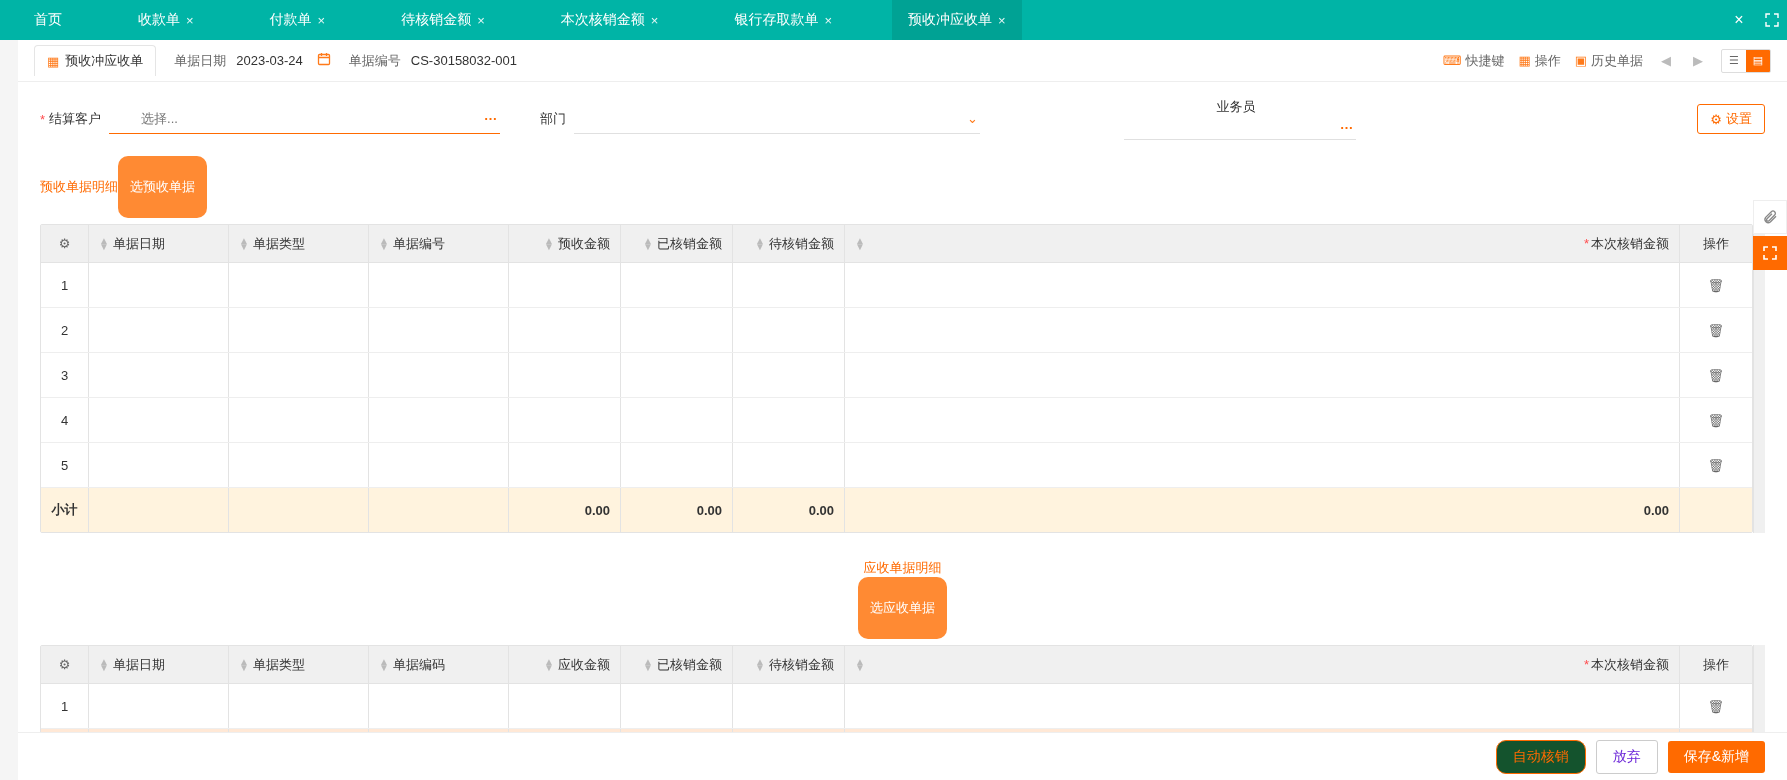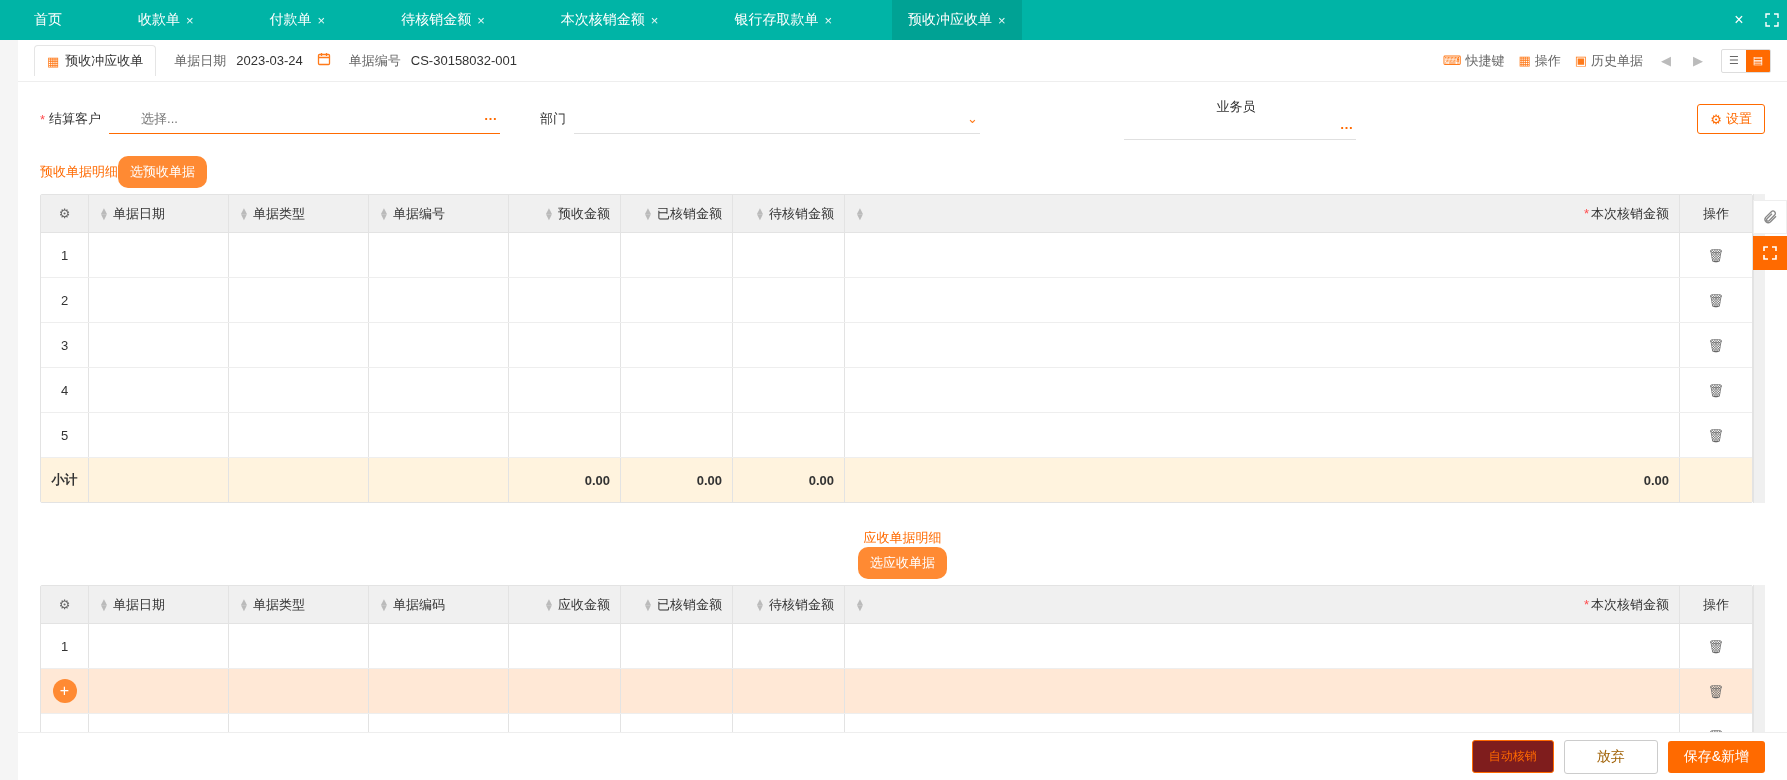--- a/index.html
+++ b/index.html
@@ -42,21 +42,21 @@
 .input-wrap { position: relative; display: flex; align-items: center; border-bottom: 1px solid #e0e0e0; height: 30px; }
 .input-wrap.focus { border-bottom: 1px solid #ff6a00; }
 .input-wrap input { border: none; outline: none; background: transparent; font-size: 13px; width: 100%; padding: 4px 24px 4px 4px; margin-left: 28px; }
 .input-wrap .lookup { position: absolute; right: 2px; color: #ff6a00; cursor: pointer; font-weight: bold; letter-spacing: 1px; }
 .input-wrap .dd { position: absolute; right: 2px; color: #ff7a1a; cursor: pointer; }
 .settings-btn { border: 1px solid #ff6a00; color: #ff6a00; background: #fff; border-radius: 3px; padding: 5px 12px; cursor: pointer; font-size: 13px; display: flex; align-items: center; gap: 4px; }
 
 
 .section-hd { display: flex; align-items: center; justify-content: flex-start; padding: 8px 22px 6px 22px; }
 .section-title { color: #ff6a00; font-size: 13px; }
-.orange-btn { background: #ff8a33; color: #fff; border: none; border-radius: 10px; padding: 7px 12px; cursor: pointer; font-size: 13px; }
+.orange-btn { background: #ff8a33; color: #fff; border: none; border-radius: 10px; padding: 22px 12px; cursor: pointer; font-size: 13px; }
 
 
 .grid-wrap { padding: 0 22px; }
 .grid { width: 100%; border: 1px solid #e3e3e3; border-radius: 2px; }
 .grid .ghead { display: flex; background: #f0f0f0; border-bottom: 1px solid #e3e3e3; height: 38px; align-items: stretch; }
 .grid .gcell { border-right: 1px solid #e3e3e3; display: flex; align-items: center; padding: 0 10px; font-size: 13px; color: #333; position: relative; }
 .grid .gcell:last-child { border-right: none; }
 .grid .ghead .gcell { font-weight: 500; }
 .col-gear { width: 48px; justify-content: center; }
 .col-date { width: 140px; }
@@ -74,22 +74,22 @@
 .grid .gfoot { display: flex; height: 44px; background: #fff3de; }
 .grid .gfoot .gcell { font-weight: 600; }
 .del-ico { cursor: pointer; color: #666; }
 .gear-ico { cursor: pointer; color: #666; }
 .add-circle { width: 24px; height: 24px; border-radius: 50%; background: #ff8a33; color: #fff; display: flex; align-items: center; justify-content: center; cursor: pointer; font-size: 16px; }
 .req-mark { color: #ff4d4f; margin-right: 2px; }
 .scroll-strip { width: 12px; background: #f0f0f0; border-left: 1px solid #e3e3e3; }
 
 
 .footer { position: absolute; left: 0; right: 0; bottom: 0; height: 48px; background: #fff; border-top: 1px solid #eee; display: flex; align-items: center; justify-content: flex-end; padding: 0 22px; gap: 10px; }
-.btn-outline-orange { border: 1px solid #ff6a00; color: #ff6a00; background: #7f1d1d; border-radius: 3px; padding: 7px 16px; cursor: pointer; font-size: 12px; }
-.btn-outline-gray { border: 1px solid #ccc; color: #a16207; background: #fff; border-radius: 3px; padding: 7px 32px; cursor: pointer; font-size: 14px; }
+.btn-outline-orange { border: 1px solid #ff6a00; color: #ff6a00; background: #14532d; border-radius: 10px; padding: 7px 16px; cursor: pointer; font-size: 14px; }
+.btn-outline-gray { border: 1px solid #ccc; color: #6d28d9; background: #fff; border-radius: 3px; padding: 7px 16px; cursor: pointer; font-size: 14px; }
 .btn-solid-orange { background: #ff6a00; color: #fff; border: none; border-radius: 3px; padding: 7px 16px; cursor: pointer; font-size: 14px; }
 
 
 .side-tools { position: absolute; right: 0; top: 200px; width: 34px; }
 .side-tool { width: 34px; height: 34px; display: flex; align-items: center; justify-content: center; cursor: pointer; margin-bottom: 2px; }
 .side-tool.attach { color: #888; background: #fff; border: 1px solid #eee; }
 .side-tool.expand2 { background: #ff6a00; color: #fff; }
 </style>
 </head>
 <body>

